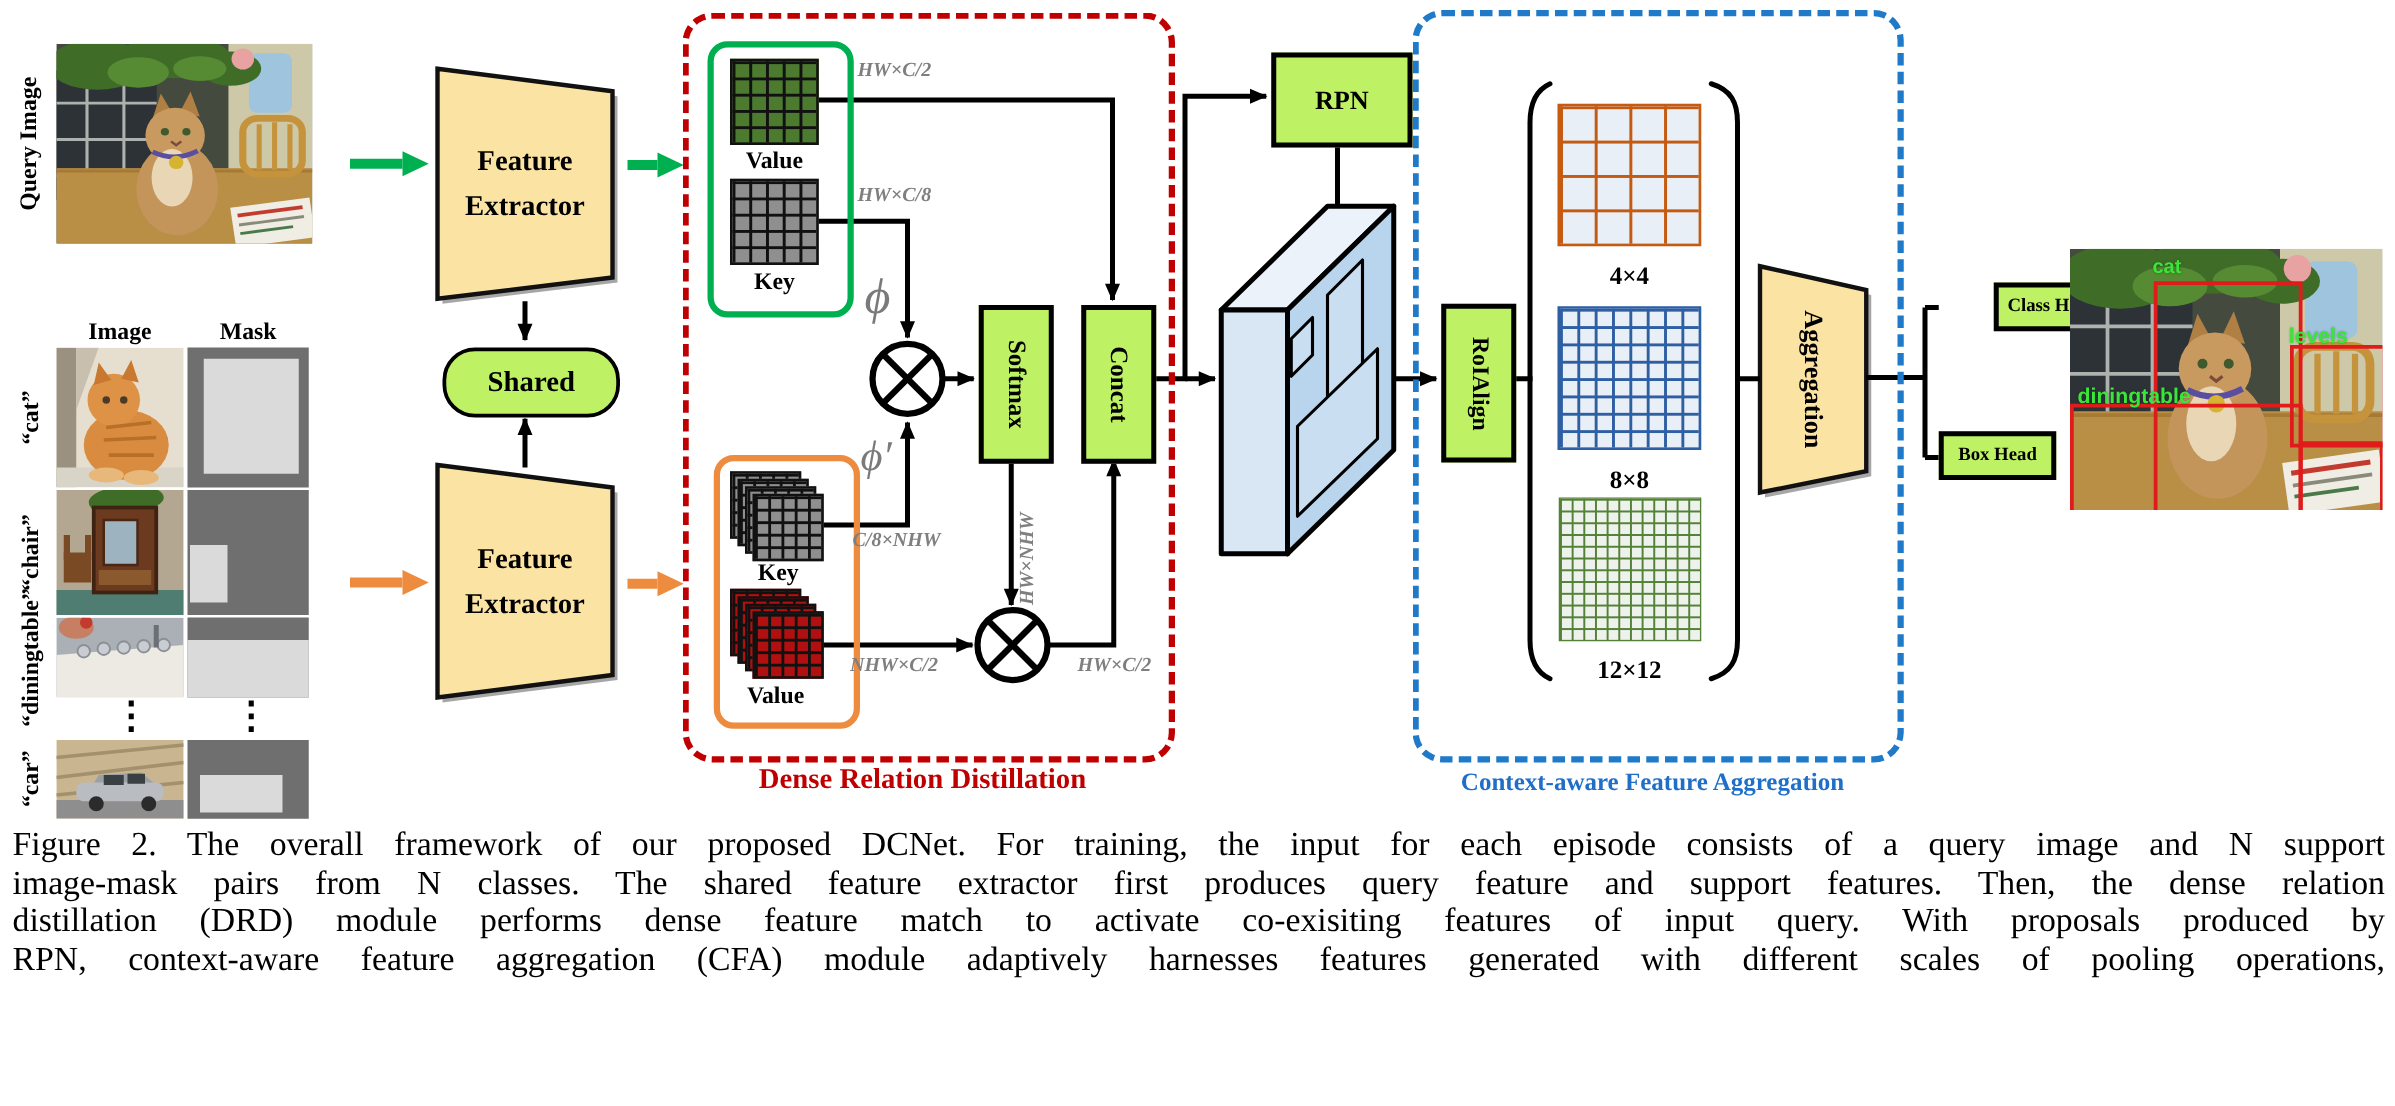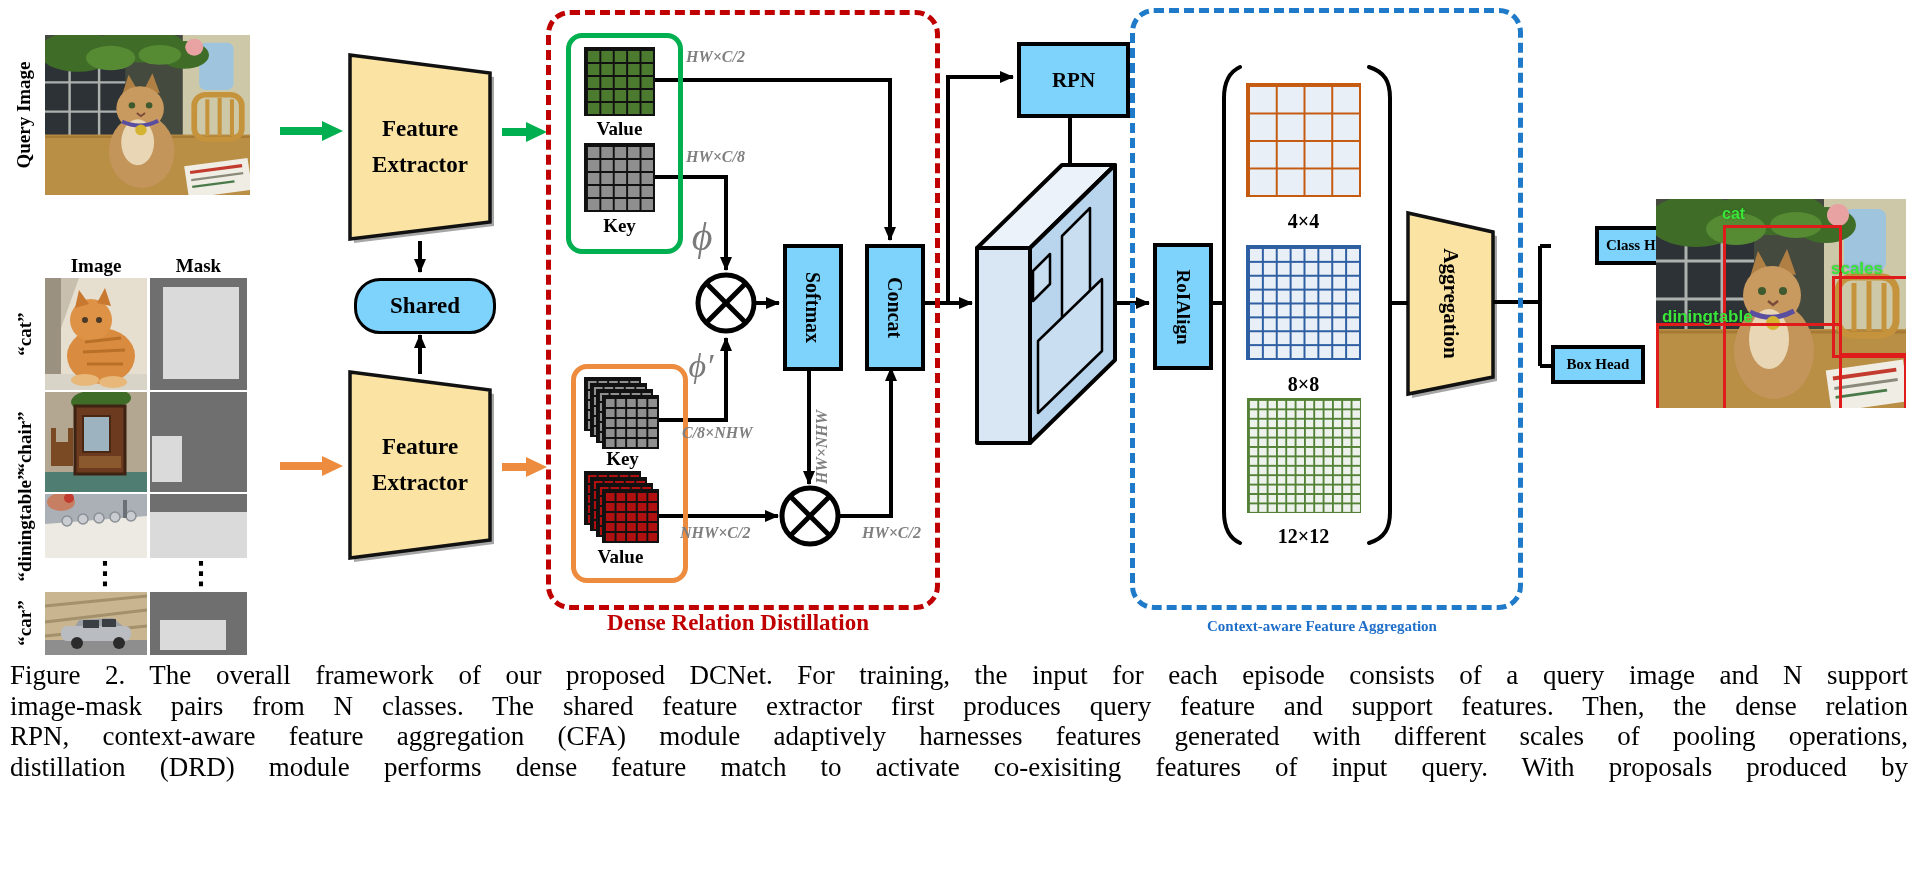--- a/index.html
+++ b/index.html
@@ -3,21 +3,21 @@
 <meta charset="utf-8">
 <style>
   html,body{margin:0;padding:0;background:#fff;}
   .stage{position:relative;width:1916px;height:885px;background:#fff;overflow:hidden;
          font-family:"Liberation Serif",serif;}
   .abs{position:absolute;}
   svg.overlay{position:absolute;left:0;top:0;}
   .lbl{position:absolute;display:flex;align-items:center;justify-content:center;
        font-weight:bold;color:#000;white-space:nowrap;}
   .rot-ccw{transform:rotate(-90deg);}
-  .box{position:absolute;background:#7dd3fc;border:4px solid #000;display:flex;
+  .box{position:absolute;background:#bef264;border:4px solid #000;display:flex;
        align-items:center;justify-content:center;font-weight:bold;}
   .vtext{transform:rotate(90deg);font-weight:bold;white-space:nowrap;}
   .mini{background-color:var(--cell,#888);
         background-image:linear-gradient(to right,#111 2px,transparent 2px),
                          linear-gradient(to bottom,#111 2px,transparent 2px);
         background-size:20% 100%,100% 20%;
         border:2px solid #111;box-sizing:border-box;}
   .stack{position:absolute;}
   .stack .mini{position:absolute;width:57px;height:54px;}
   .cfagrid{position:absolute;box-sizing:border-box;}
@@ -362,21 +362,21 @@
   <div class="cfagrid" style="left: 1246px; top: 245px; width: 115px; height: 115px; background-color: rgb(232, 239, 247); background-image: linear-gradient(to right, rgb(46, 95, 163) 2px, transparent 2px), linear-gradient(rgb(46, 95, 163) 2px, transparent 2px); background-size: calc(12.5%) 100%, 100% calc(12.5%); border: 2px solid rgb(46, 95, 163);"></div>
   <div class="lbl" style="left:1246px;top:373px;width:115px;height:22px;font-size:20px;">8×8</div>
 
   <div class="cfagrid" style="left: 1247px; top: 398px; width: 114px; height: 115px; background-color: rgb(237, 242, 236); background-image: linear-gradient(to right, rgb(83, 129, 53) 1.5px, transparent 1.5px), linear-gradient(rgb(83, 129, 53) 1.5px, transparent 1.5px); background-size: calc(8.33333%) 100%, 100% calc(8.33333%); border: 1.5px solid rgb(83, 129, 53);"></div>
   <div class="lbl" style="left:1246px;top:525px;width:115px;height:22px;font-size:20px;">12×12</div>
 
   <div class="lbl" style="left:1408px;top:213px;width:85px;height:181px;">
     <span class="vtext" style="font-size:21px;">Aggregation</span>
   </div>
 
-  <div class="lbl" style="left:1132px;top:613px;width:380px;height:26px;font-size:15px;color:#1F6FC9;">Context-aware Feature Aggregation</div>
+  <div class="lbl" style="left:1132px;top:613px;width:380px;height:26px;font-size:20px;color:#1F6FC9;">Context-aware Feature Aggregation</div>
 
   <div class="box" style="left:1551px;top:226px;width:86px;height:31px;font-size:15px;margin-left:44px;">
     <span>Class Head</span>
   </div>
   <div class="box" style="left:1551px;top:345px;width:86px;height:31px;font-size:15px;">
     <span>Box Head</span>
   </div>
 
   <div class="photo" style="left:1656px;top:199px;width:250px;height:209px;">
     <svg width="100%" height="100%" viewBox="0 0 250 209" preserveAspectRatio="none">
@@ -426,24 +426,24 @@
         <line x1="178" y1="175" x2="242" y2="175" stroke="#c23b2e" stroke-width="4"></line>
         <line x1="178" y1="185" x2="242" y2="185" stroke="#8a8a7a" stroke-width="3"></line>
         <line x1="178" y1="194" x2="230" y2="194" stroke="#4a7a4a" stroke-width="3"></line>
       </g>
     </svg>
     <div class="bbox" style="left:67px;top:26px;width:113px;height:180px;"></div>
     <div class="bbox" style="left:176px;top:77px;width:71px;height:76px;"></div>
     <div class="bbox" style="left:0px;top:124px;width:180px;height:82px;"></div>
     <div class="bbox" style="left:183px;top:154px;width:62px;height:52px;"></div>
     <div class="detlbl" style="left:66px;top:6px;font-size:16px;">cat</div>
-    <div class="detlbl" style="left:175px;top:60px;font-size:17px;">scales</div>
+    <div class="detlbl" style="left:175px;top:60px;font-size:17px;">levels</div>
     <div class="detlbl" style="left:6px;top:108px;font-size:17px;">diningtable</div>
   </div>
 
   <div class="caption">
     <div class="cap-line">Figure 2. The overall framework of our proposed DCNet. For training, the input for each episode consists of a query image and N support</div>
     <div class="cap-line">image-mask pairs from N classes. The shared feature extractor first produces query feature and support features. Then, the dense relation</div>
+    <div class="cap-line">distillation (DRD) module performs dense feature match to activate co-exisiting features of input query.  With proposals produced by</div>
     <div class="cap-line">RPN, context-aware feature aggregation (CFA) module adaptively harnesses features generated with different scales of pooling operations,</div>
-    <div class="cap-line">distillation (DRD) module performs dense feature match to activate co-exisiting features of input query.  With proposals produced by</div>
   </div>
 
 </div>
 
 </body></html>

